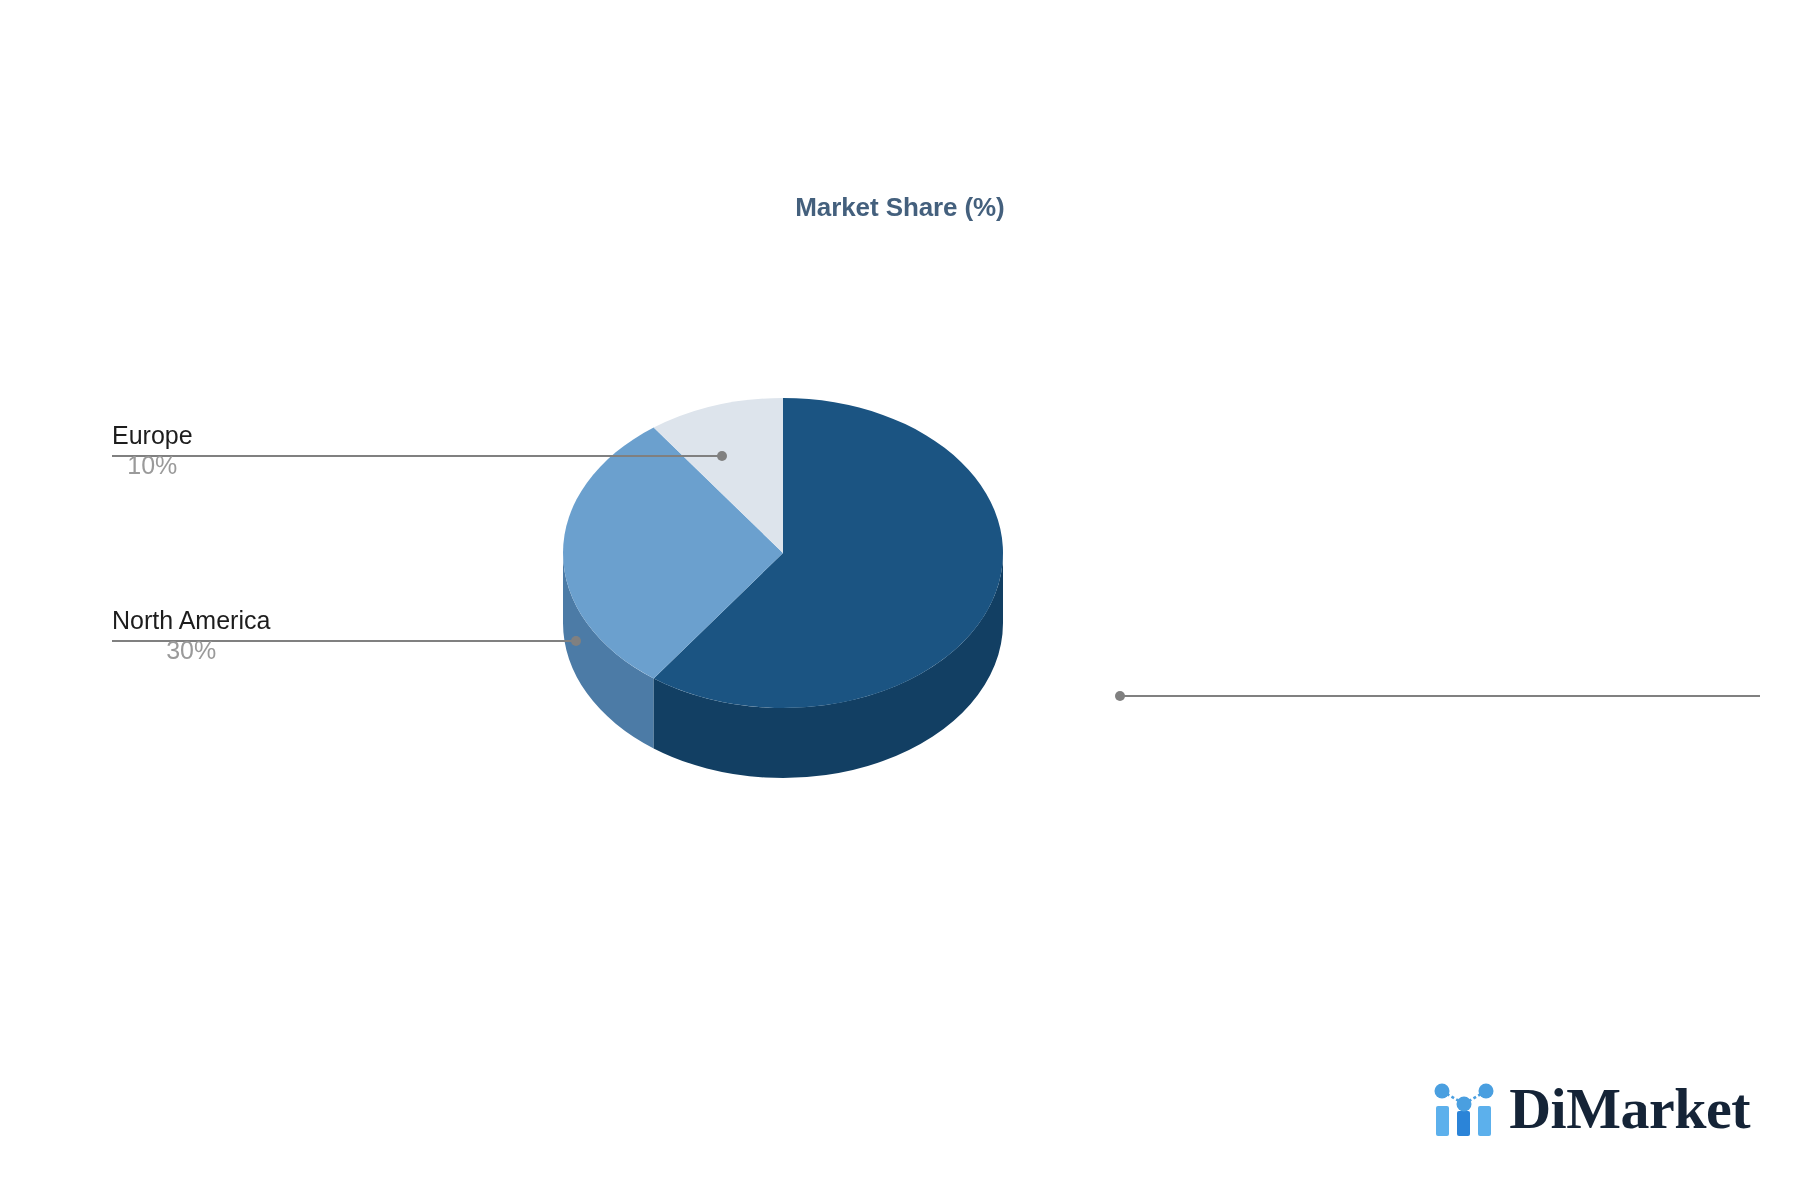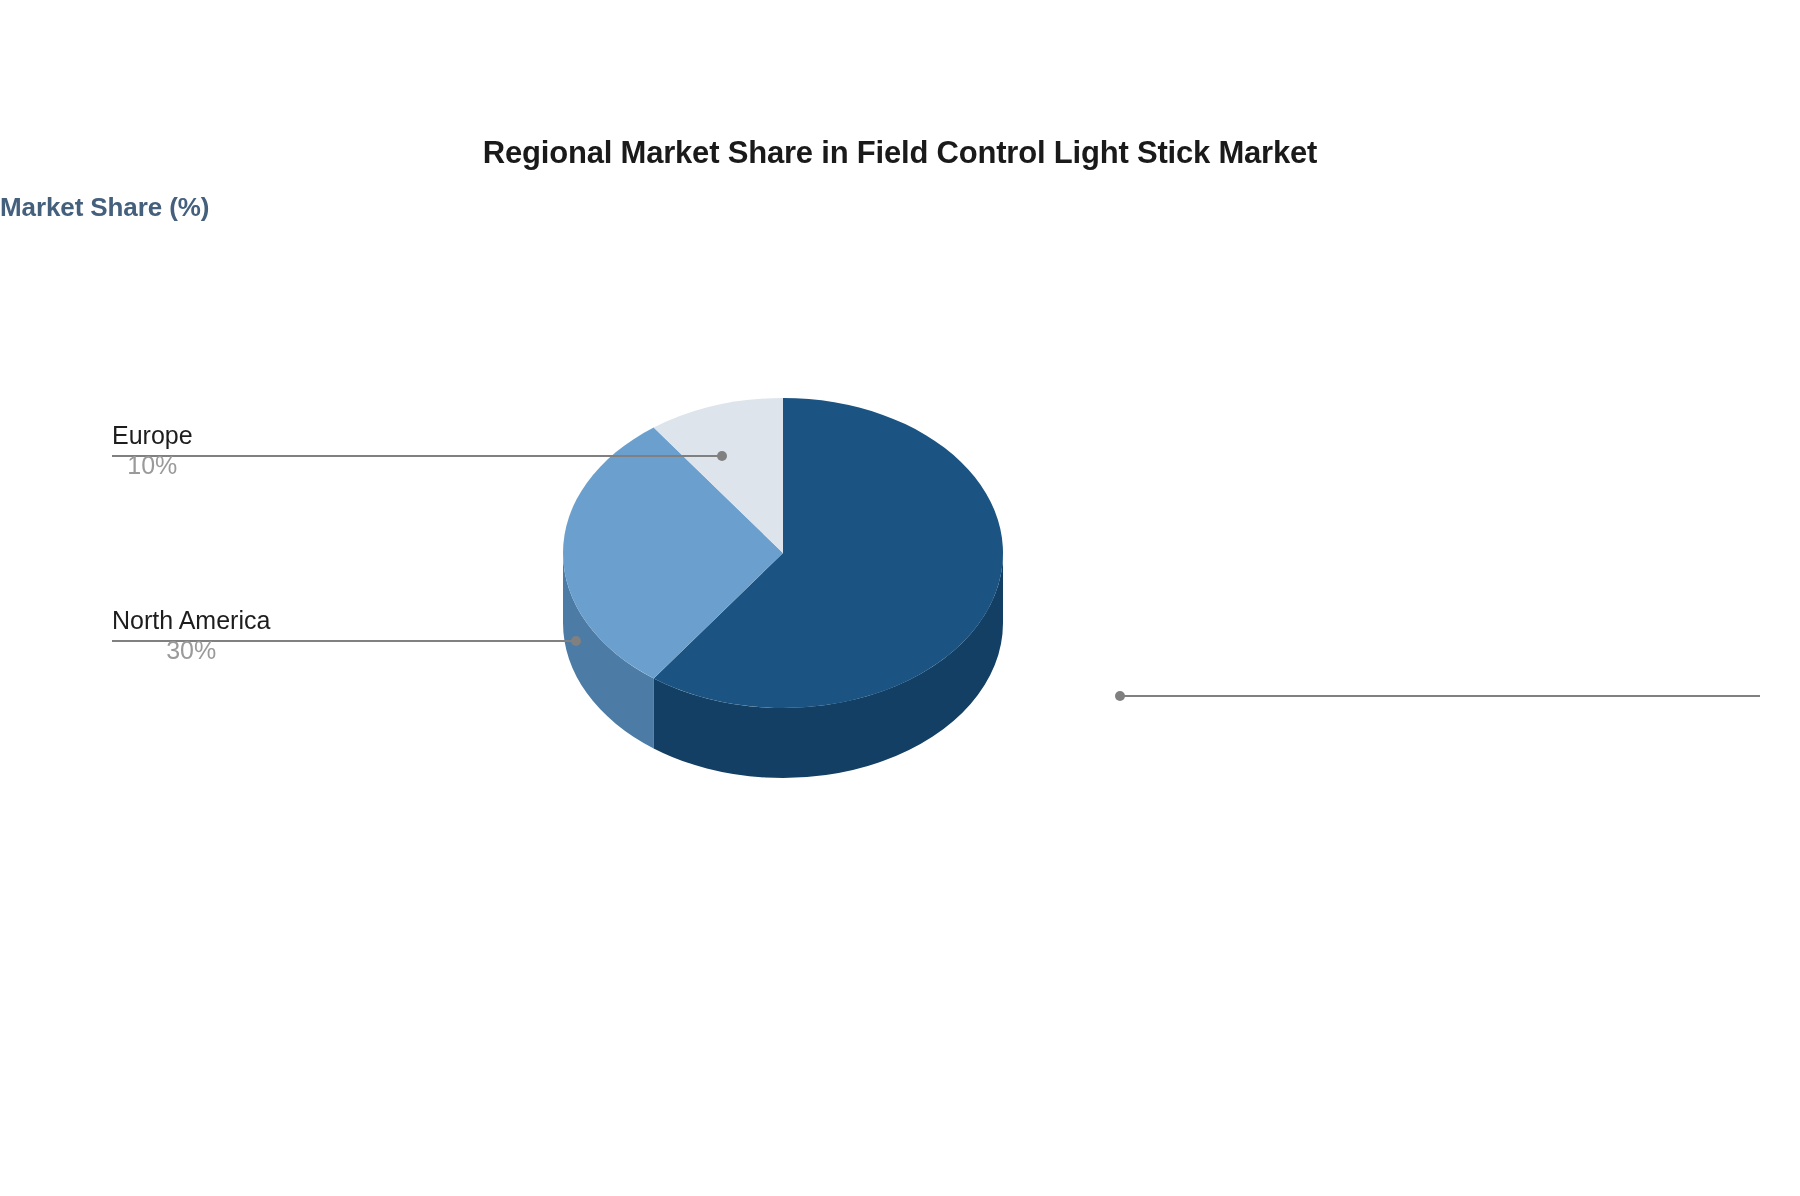--- a/index.html
+++ b/index.html
@@ -31,20 +31,21 @@
     font-weight: bold;
     color: #1a1a1a;
     letter-spacing: -0.2px;
     white-space: nowrap;
   }
   .chart-subtitle {
     position: absolute;
     top: 192px;
     left: 0;
     width: 1800px;
+    text-align: center;
     font-size: 26px;
     font-weight: bold;
     color: #44607d;
     letter-spacing: -0.1px;
     white-space: nowrap;
   }
 
   
   #pie-svg {
     position: absolute;
@@ -92,21 +93,20 @@
     color: #152437;
     letter-spacing: -0.5px;
     line-height: 1;
   }
 </style>
 </head>
 <body>
 
 <div id="canvas">
 
-  <div class="chart-title">Regional Market Share in Field Control Light Stick Market</div>
   <div class="chart-subtitle">Market Share (%)</div>
 
   <svg id="pie-svg" viewBox="0 0 1800 1196">
       <path d="M 653.6872444956559 678.3976341281168 A 220 155 0 0 1 563 553 L 563 623 A 220 155 0 0 0 653.6872444956559 748.3976341281168 Z" fill="#4c7ba6"></path>
       <path d="M 1003 553 A 220 155 0 0 1 653.6872444956559 678.3976341281168 L 653.6872444956559 748.3976341281168 A 220 155 0 0 0 1003 623 Z" fill="#123f63"></path>
 
   <path d="M 783 553 L 783 398 A 220 155 0 1 1 653.6872444956559 678.3976341281168 Z" fill="#1b5482"></path>
       <path d="M 783 553 L 653.6872444956559 678.3976341281168 A 220 155 0 0 1 653.6872444956559 427.6023658718832 Z" fill="#6ba0ce"></path>
       <path d="M 783 553 L 653.6872444956559 427.6023658718832 A 220 155 0 0 1 783 398 Z" fill="#dde4ec"></path>
       <g>
@@ -127,14 +127,30 @@
     <div class="name">Europe</div>
     <div class="value">10%</div>
   </div>
 
   <div id="callout-north-america" class="callout left">
     <div class="name">North America</div>
     <div class="value">30%</div>
   </div>
 
 
+  <div id="logo">
+    <svg width="62" height="58" viewBox="0 0 62 58">
+
+      <line x1="9" y1="11" x2="31" y2="24" stroke="#4a9fe0" stroke-width="2.5" stroke-dasharray="3 2.5"></line>
+      <line x1="31" y1="24" x2="53" y2="11" stroke="#4a9fe0" stroke-width="2.5" stroke-dasharray="3 2.5"></line>
+
+      <rect x="3" y="26" width="13" height="30" rx="2" fill="#5cb0ec"></rect>
+      <rect x="24" y="31" width="13" height="25" rx="2" fill="#2b84d8"></rect>
+      <rect x="45" y="26" width="13" height="30" rx="2" fill="#5cb0ec"></rect>
+
+      <circle cx="9" cy="11" r="7.5" fill="#4a9fe0"></circle>
+      <circle cx="31" cy="24" r="7.5" fill="#4a9fe0"></circle>
+      <circle cx="53" cy="11" r="7.5" fill="#4a9fe0"></circle>
+    </svg>
+    <span class="logo-text">DiMarket</span>
+  </div>
 
 </div>
 
 </body></html>

